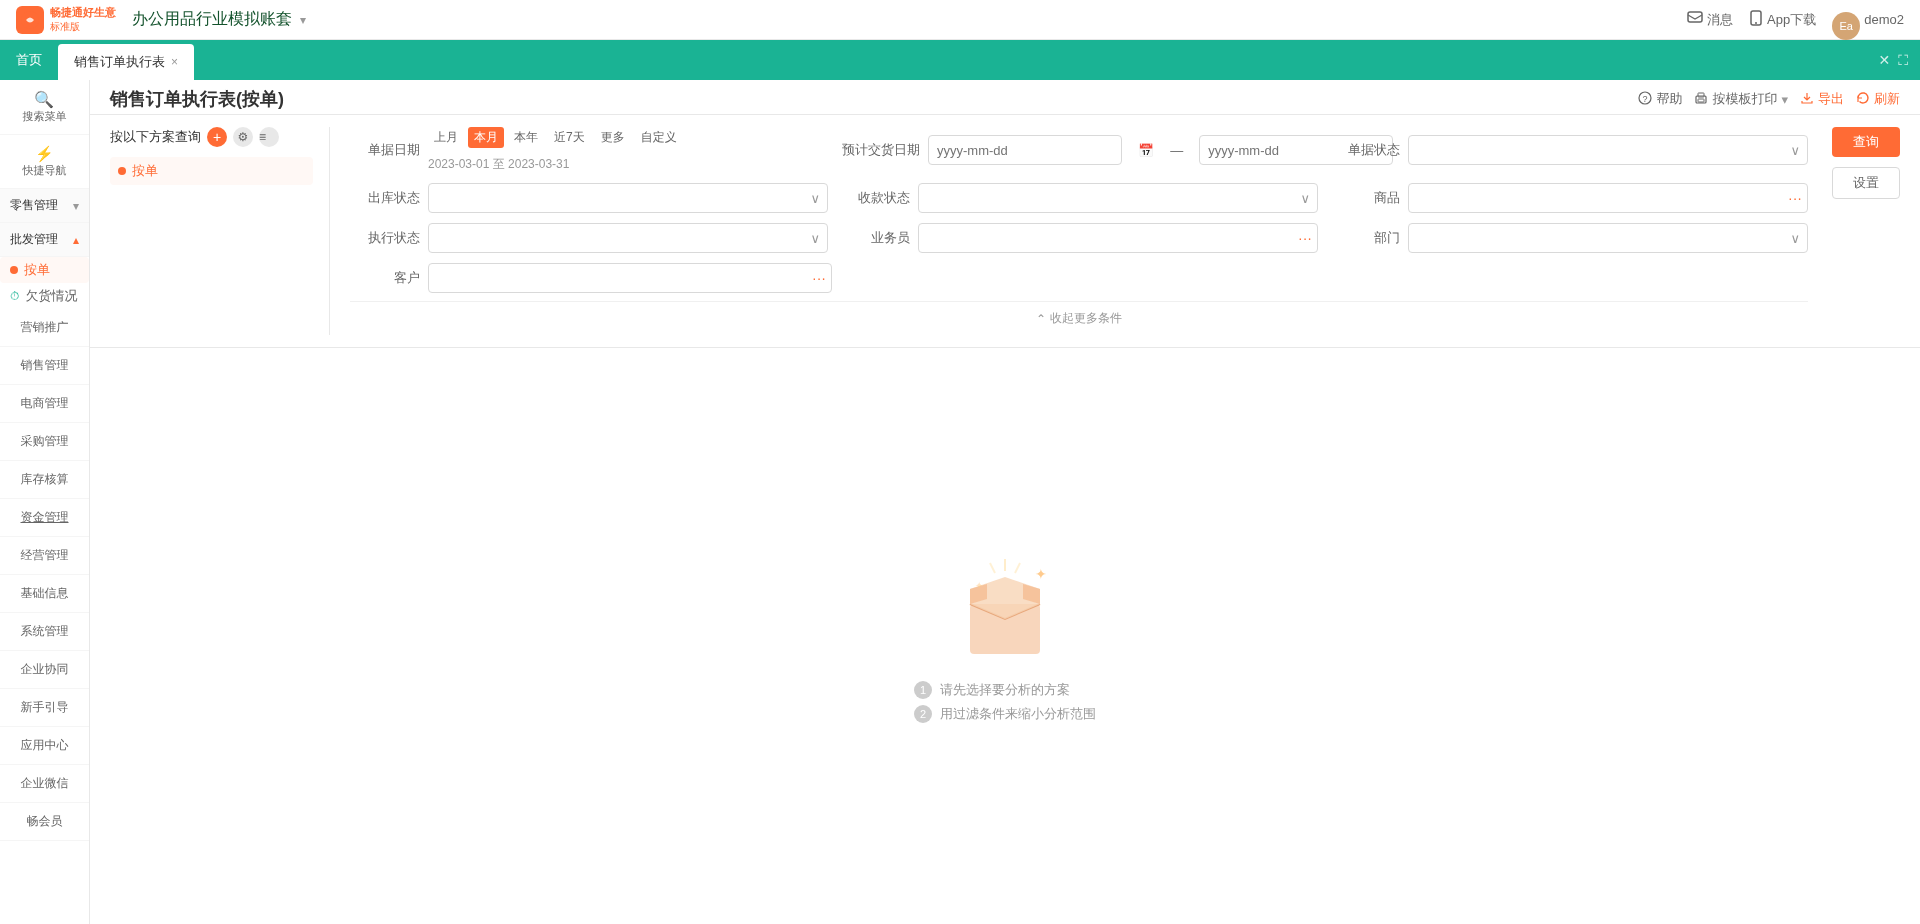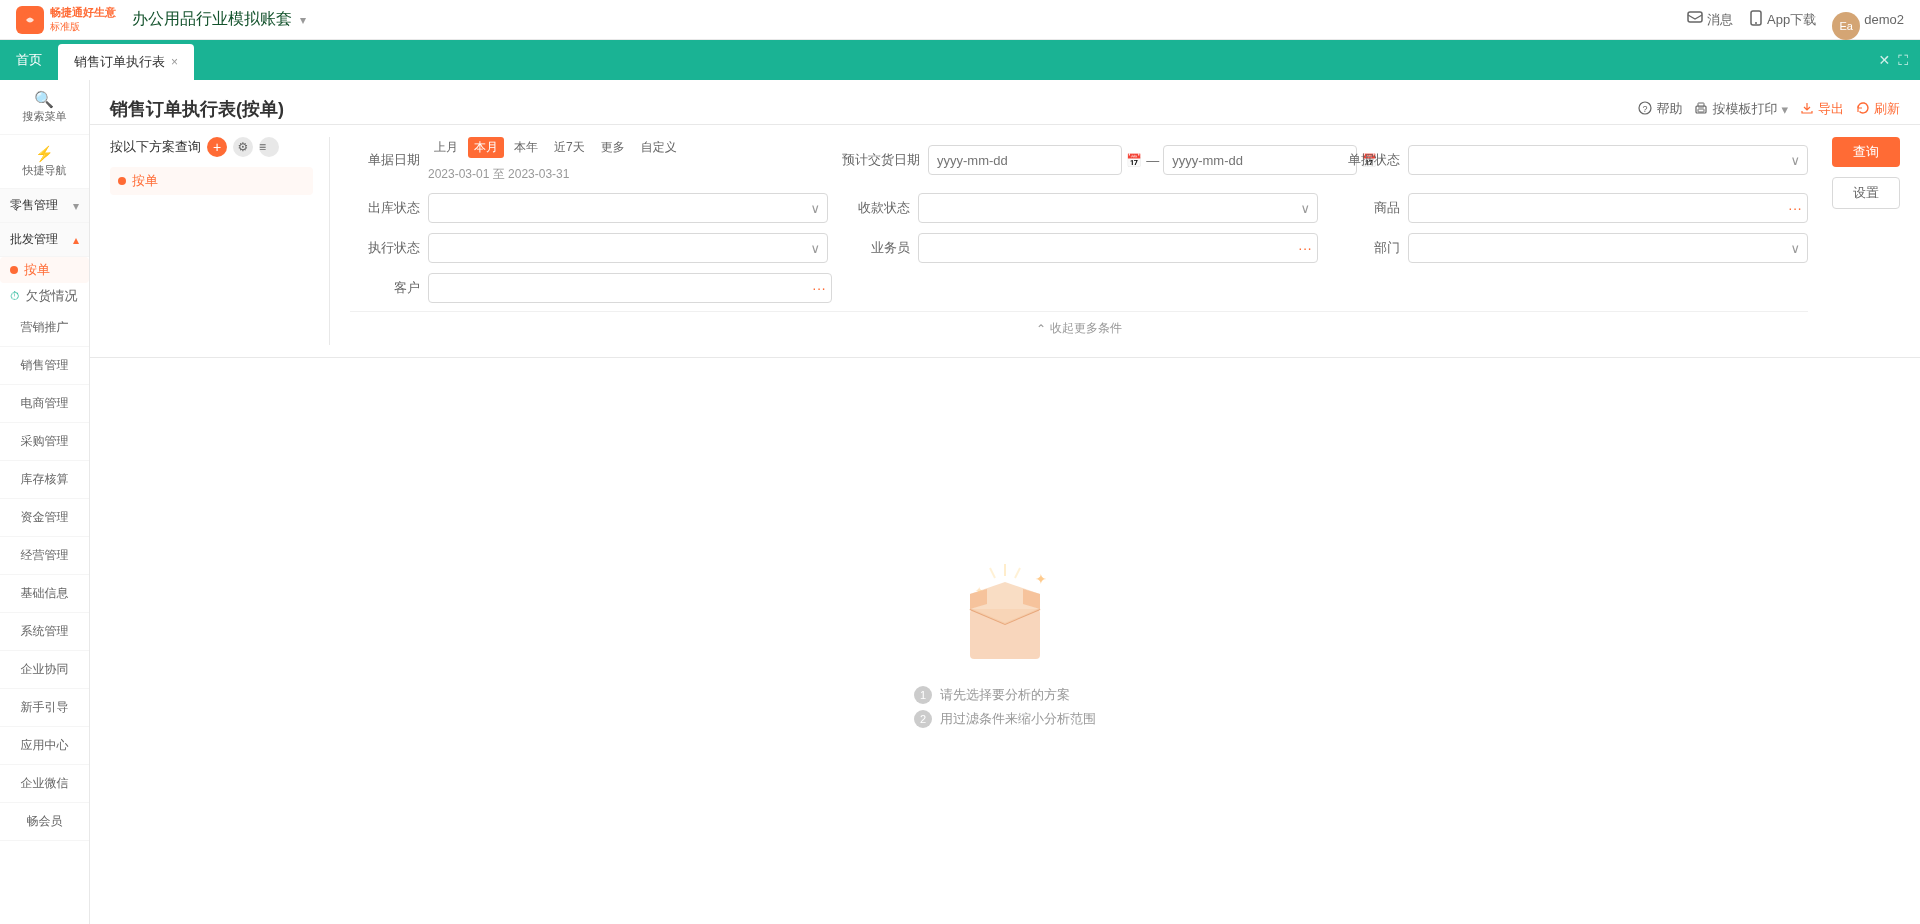--- a/index.html
+++ b/index.html
@@ -29,21 +29,21 @@
     
     .sidebar { width: 90px; background: #fff; border-right: 1px solid #e8e8e8; display: flex; flex-direction: column; flex-shrink: 0; overflow-y: auto; }
     .sidebar-item { padding: 10px 6px; text-align: center; cursor: pointer; color: #666; font-size: 12px; border-bottom: 1px solid #f5f5f5; }
     .sidebar-item.section-header { color: #333; font-size: 12px; font-weight: 500; background: #fafafa; display: flex; align-items: center; justify-content: space-between; padding: 8px 10px; }
     .orange-dot { width: 8px; height: 8px; border-radius: 50%; background: #ff6b35; display: inline-block; }
 
     
     .content { flex: 1; display: flex; flex-direction: column; overflow: hidden; }
 
     
-    .page-header { background: #fff; padding: 14px 20px 0 20px; border-bottom: 1px solid #e8e8e8; flex-shrink: 0; }
+    .page-header { background: #fff; padding: 4px 20px 0 20px; border-bottom: 1px solid #e8e8e8; flex-shrink: 0; }
     .page-header-top { display: flex; align-items: center; justify-content: space-between; margin-bottom: 0; }
     .page-title { font-size: 18px; font-weight: 600; color: #333; }
     .page-header-actions { display: flex; align-items: center; gap: 12px; }
     .header-action-btn { display: flex; align-items: center; gap: 4px; color: #666; font-size: 13px; cursor: pointer; padding: 6px 0; }
     .header-action-btn.export { color: #ff6b35; }
     .header-action-btn.refresh { color: #ff6b35; }
 
     
     .filter-panel { background: #fff; padding: 12px 20px; border-bottom: 1px solid #e8e8e8; flex-shrink: 0; }
     .filter-layout { display: flex; flex-direction: row; gap: 0; }
@@ -54,21 +54,21 @@
     .filter-section-title .settings-btn { width: 20px; height: 20px; background: #e8e8e8; border-radius: 50%; color: #666; display: flex; align-items: center; justify-content: center; font-size: 12px; cursor: pointer; }
     .filter-section-title .collapse-btn { width: 20px; height: 20px; background: #e8e8e8; border-radius: 50%; color: #666; display: flex; align-items: center; justify-content: justify; font-size: 12px; cursor: pointer; }
     .filter-option { display: flex; align-items: center; gap: 6px; padding: 5px 8px; border-radius: 4px; cursor: pointer; font-size: 13px; color: #666; }
     .filter-option.active { background: #fff8f5; color: #ff6b35; }
     .filter-row { display: flex; align-items: center; gap: 12px; }
     .filter-field { display: flex; align-items: center; gap: 8px; flex: 1; min-width: 0; }
     .filter-label { font-size: 13px; color: #666; white-space: nowrap; flex-shrink: 0; width: 70px; text-align: right; }
     .filter-label-wide { width: 80px; }
     .filter-input { height: 30px; border: 1px solid #d9d9d9; border-radius: 4px; padding: 0 8px; font-size: 13px; color: #333; background: #fff; flex: 1; min-width: 0; }
     .filter-select { height: 30px; border: 1px solid #d9d9d9; border-radius: 4px; padding: 0 24px 0 8px; font-size: 13px; color: #333; background: #fff; flex: 1; min-width: 0; appearance: none; }
-    .filter-date-range { display: flex; align-items: center; gap: 4px; flex: 1; }
+    .filter-date-range { display: flex; align-items: center; gap: 16px; flex: 1; }
     .filter-date-input { height: 30px; border: 1px solid #d9d9d9; border-radius: 4px; padding: 0 8px; font-size: 13px; color: #ccc; background: #fff; flex: 1; min-width: 0; }
     .date-separator { color: #666; flex-shrink: 0; }
     .date-icon { color: #ff6b35; cursor: pointer; flex-shrink: 0; }
     .filter-input-with-icon { position: relative; flex: 1; display: flex; align-items: center; }
     .filter-input-with-icon .ellipsis-btn { position: absolute; right: 6px; color: #ff6b35; cursor: pointer; font-size: 14px; }
     .filter-dropdown-wrapper { position: relative; flex: 1; display: flex; align-items: center; }
     .filter-dropdown-arrow { position: absolute; right: 8px; color: #999; cursor: pointer; pointer-events: none; }
     .date-tabs { display: flex; align-items: center; gap: 4px; margin-bottom: 6px; }
     .date-tab { padding: 2px 6px; font-size: 12px; color: #666; cursor: pointer; border-radius: 2px; }
     .date-tab.active { background: #ff6b35; color: #fff; border-radius: 3px; }
@@ -192,21 +192,21 @@
     <div class="sidebar-item">
       <div style="font-size:12px;">电商管理</div>
     </div>
     <div class="sidebar-item">
       <div style="font-size:12px;">采购管理</div>
     </div>
     <div class="sidebar-item">
       <div style="font-size:12px;">库存核算</div>
     </div>
     <div class="sidebar-item">
-      <div style="font-size:12px;">资金管理</div>
+      <div style="font-size:12px;text-decoration:underline;">资金管理</div>
     </div>
     <div class="sidebar-item">
       <div style="font-size:12px;">经营管理</div>
     </div>
     <div class="sidebar-item">
       <div style="font-size:12px;">基础信息</div>
     </div>
     <div class="sidebar-item">
       <div style="font-size:12px;">系统管理</div>
     </div>

